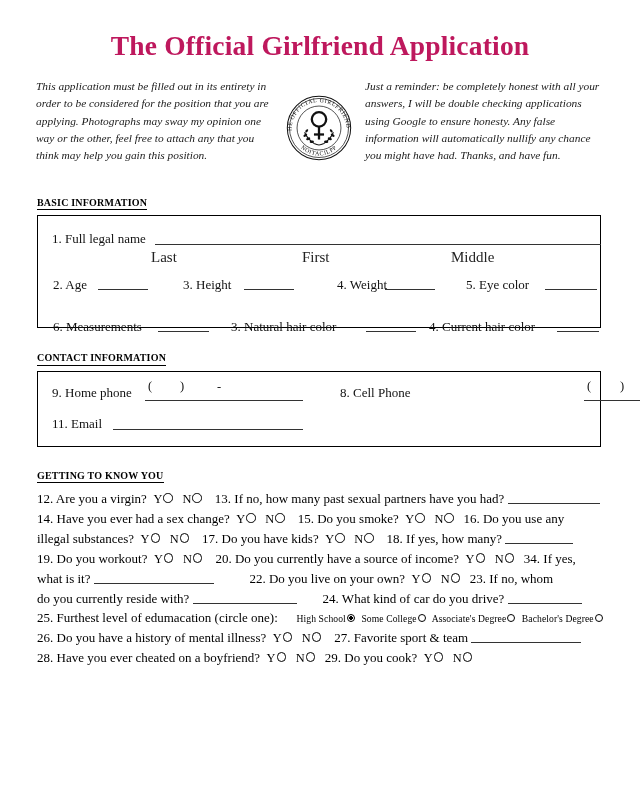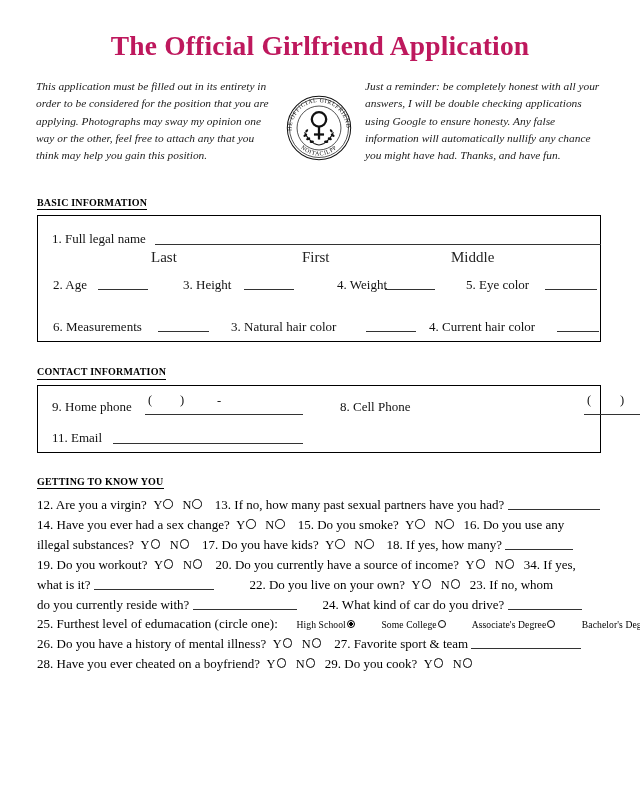--- a/index.html
+++ b/index.html
@@ -78,22 +78,22 @@
   #contact-head-holder { margin-top: 19px; }
   #getting-head-holder { margin-top: 18px; }
 
   
   .box {
     border: 1.4px solid #000;
     margin: 3px 39px 0 37px;
     box-sizing: border-box;
     position: relative;
   }
-  #basic-box { height: 127px; }
-  #contact-box { height: 68px; }
+  #basic-box { height: 113px; }
+  #contact-box { height: 76px; }
 
   .q {
     font-size: 13px;
     color: #111;
     white-space: nowrap;
   }
   .small-label {
     font-size: 15px;
     color: #222;
   }
@@ -130,21 +130,21 @@
   .gtk {
     padding: 4px 36px 0 37px;
     font-size: 13px;
     line-height: 19px;
     color: #000000;
   }
   .gtk .line { white-space: nowrap; }
   .nb { white-space: nowrap; }
   .edu-opts { font-size: 9.6px; letter-spacing: 0.1px; }
   .edu-opts .ring { width: 6px; height: 6px; border-width: 1.7px; vertical-align: 0px; margin-left: 1px;}
-  .edu-opts .opt { margin-right: 24px; text-align: center; }
+  .edu-opts .opt { margin-right: 4px; text-align: center; }
 
   .phone-group { position: relative; display: inline-block; }
   .phone-group .paren {
     position: absolute;
     top: -7px;
     font-size: 12.5px;
     color: #111;
   }
   .phone-group .dash {
     position: absolute;

